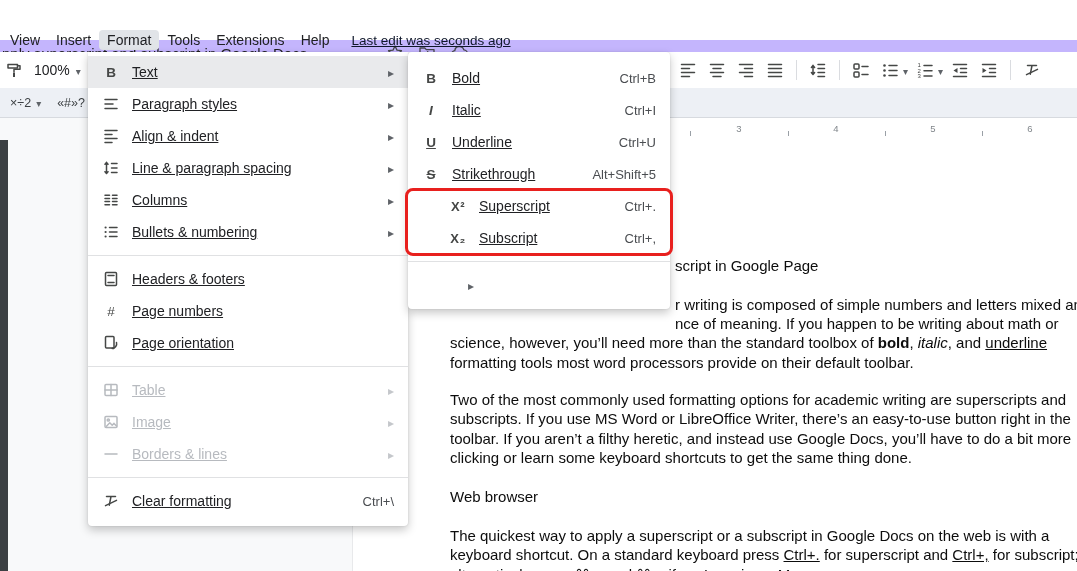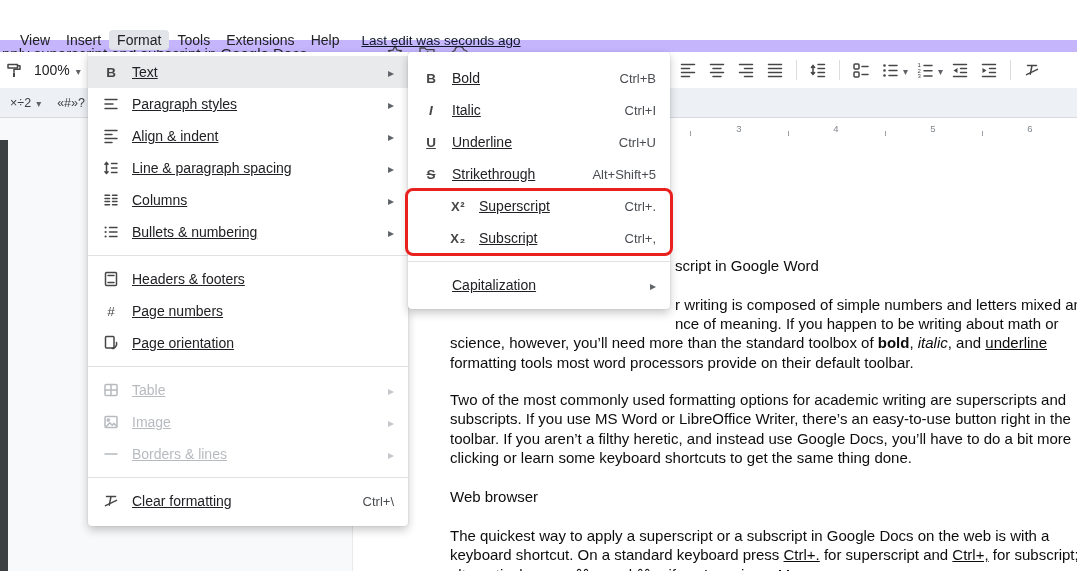--- a/index.html
+++ b/index.html
@@ -6,21 +6,21 @@
   .screen{position:relative;width:1077px;height:571px;overflow:hidden;background:#fff;
           font-family:"Liberation Sans","DejaVu Sans",sans-serif;color:#202124;}
 
   
   .titlebar{position:absolute;left:0;top:0;width:100%;height:28px;background:#c4b5fd;margin-top:40px;}
   .doc-title{position:absolute;left:2px;top:5px;font-size:15px;font-weight:500;color:#1f1f1f;white-space:nowrap;}
   .tb-ic{position:absolute;top:4px;width:18px;height:18px;}
   .tb-ic svg{width:18px;height:18px;fill:none;stroke:#45474a;stroke-width:1.3;stroke-linecap:round;stroke-linejoin:round;}
 
   
-  .menubar{position:absolute;left:0;top:28px;height:24px;display:flex;align-items:center;padding-left:12px;font-size:14px;}
+  .menubar{position:absolute;left:0;top:28px;height:24px;display:flex;align-items:center;padding-left:2px;font-size:14px;}
   .mb-item{padding:2px 8px;border-radius:4px;white-space:nowrap;}
   .mb-item.active{background:#e1e4e8;}
   .last-edit{margin-left:14px;color:#0f172a;font-size:13.5px;text-decoration:underline;white-space:nowrap;}
 
   
   .toolbar{position:absolute;left:0;top:52px;width:100%;height:36px;background:#fff;}
   .t-ic{width:24px;height:24px;display:flex;align-items:center;justify-content:center;border-radius:4px;}
   .t-ic svg{width:18px;height:18px;fill:none;stroke:#454746;stroke-width:1.5;stroke-linecap:round;stroke-linejoin:round;}
   svg text{font-size:6px;fill:#454746;stroke:none;}
   .paint{position:absolute;left:2px;top:6px;}
@@ -220,21 +220,21 @@
     <span class="rtick" style="left:885px"></span>
     <span class="rtick" style="left:982px"></span>
     <span class="rn" style="left:739px">3</span>
     <span class="rn" style="left:836px">4</span>
     <span class="rn" style="left:933px">5</span>
     <span class="rn" style="left:1030px">6</span>
   </div>
 
   <div class="doc-area">
     <div class="page"></div>
-    <div class="dl" style="left:675px;top:117px">script in Google Word</div>
+    <div class="dl" style="left:675px;top:117px">script in Google Page</div>
     <div class="dl" style="left:675px;top:156px">r writing is composed of simple numbers and letters mixed and</div>
     <div class="dl" style="left:675px;top:175px">nce of meaning. If you happen to be writing about math or</div>
     <div class="dl" style="left:450px;top:194px">
       <span>science, however, you’ll need more than the standard toolbox of </span><span class="b">bold</span><span>, </span><span class="i">italic</span><span>, and </span><span class="u">underline</span>
     </div>
     <div class="dl" style="left:450px;top:214px">formatting tools most word processors provide on their default toolbar.</div>
     <div class="dl" style="left:450px;top:251px">Two of the most commonly used formatting options for academic writing are superscripts and</div>
     <div class="dl" style="left:450px;top:270px">subscripts. If you use MS Word or LibreOffice Writer, there’s an easy-to-use button right in the</div>
     <div class="dl" style="left:450px;top:290px">toolbar. If you aren’t a filthy heretic, and instead use Google Docs, you’ll have to do a bit more</div>
     <div class="dl" style="left:450px;top:309px">clicking or learn some keyboard shortcuts to get the same thing done.</div>
@@ -397,20 +397,19 @@
       <span class="sc">Ctrl+.</span>
     </div>
     <div class="fm-item">
       <span class="ic gx">X₂</span>
       <span class="lbl">Subscript</span>
       <span class="sc">Ctrl+,</span>
     </div>
     <div class="fm-div"></div>
     <div class="fm-item">
       <span class="ic"></span>
-      <span class="lbl">Capitalization</span>
       <span class="arr"></span>
     </div>
   </div>
 
   <div class="red-box" style="border-color: rgb(232, 32, 30);"></div>
 
 </div>
 
 </body></html>

